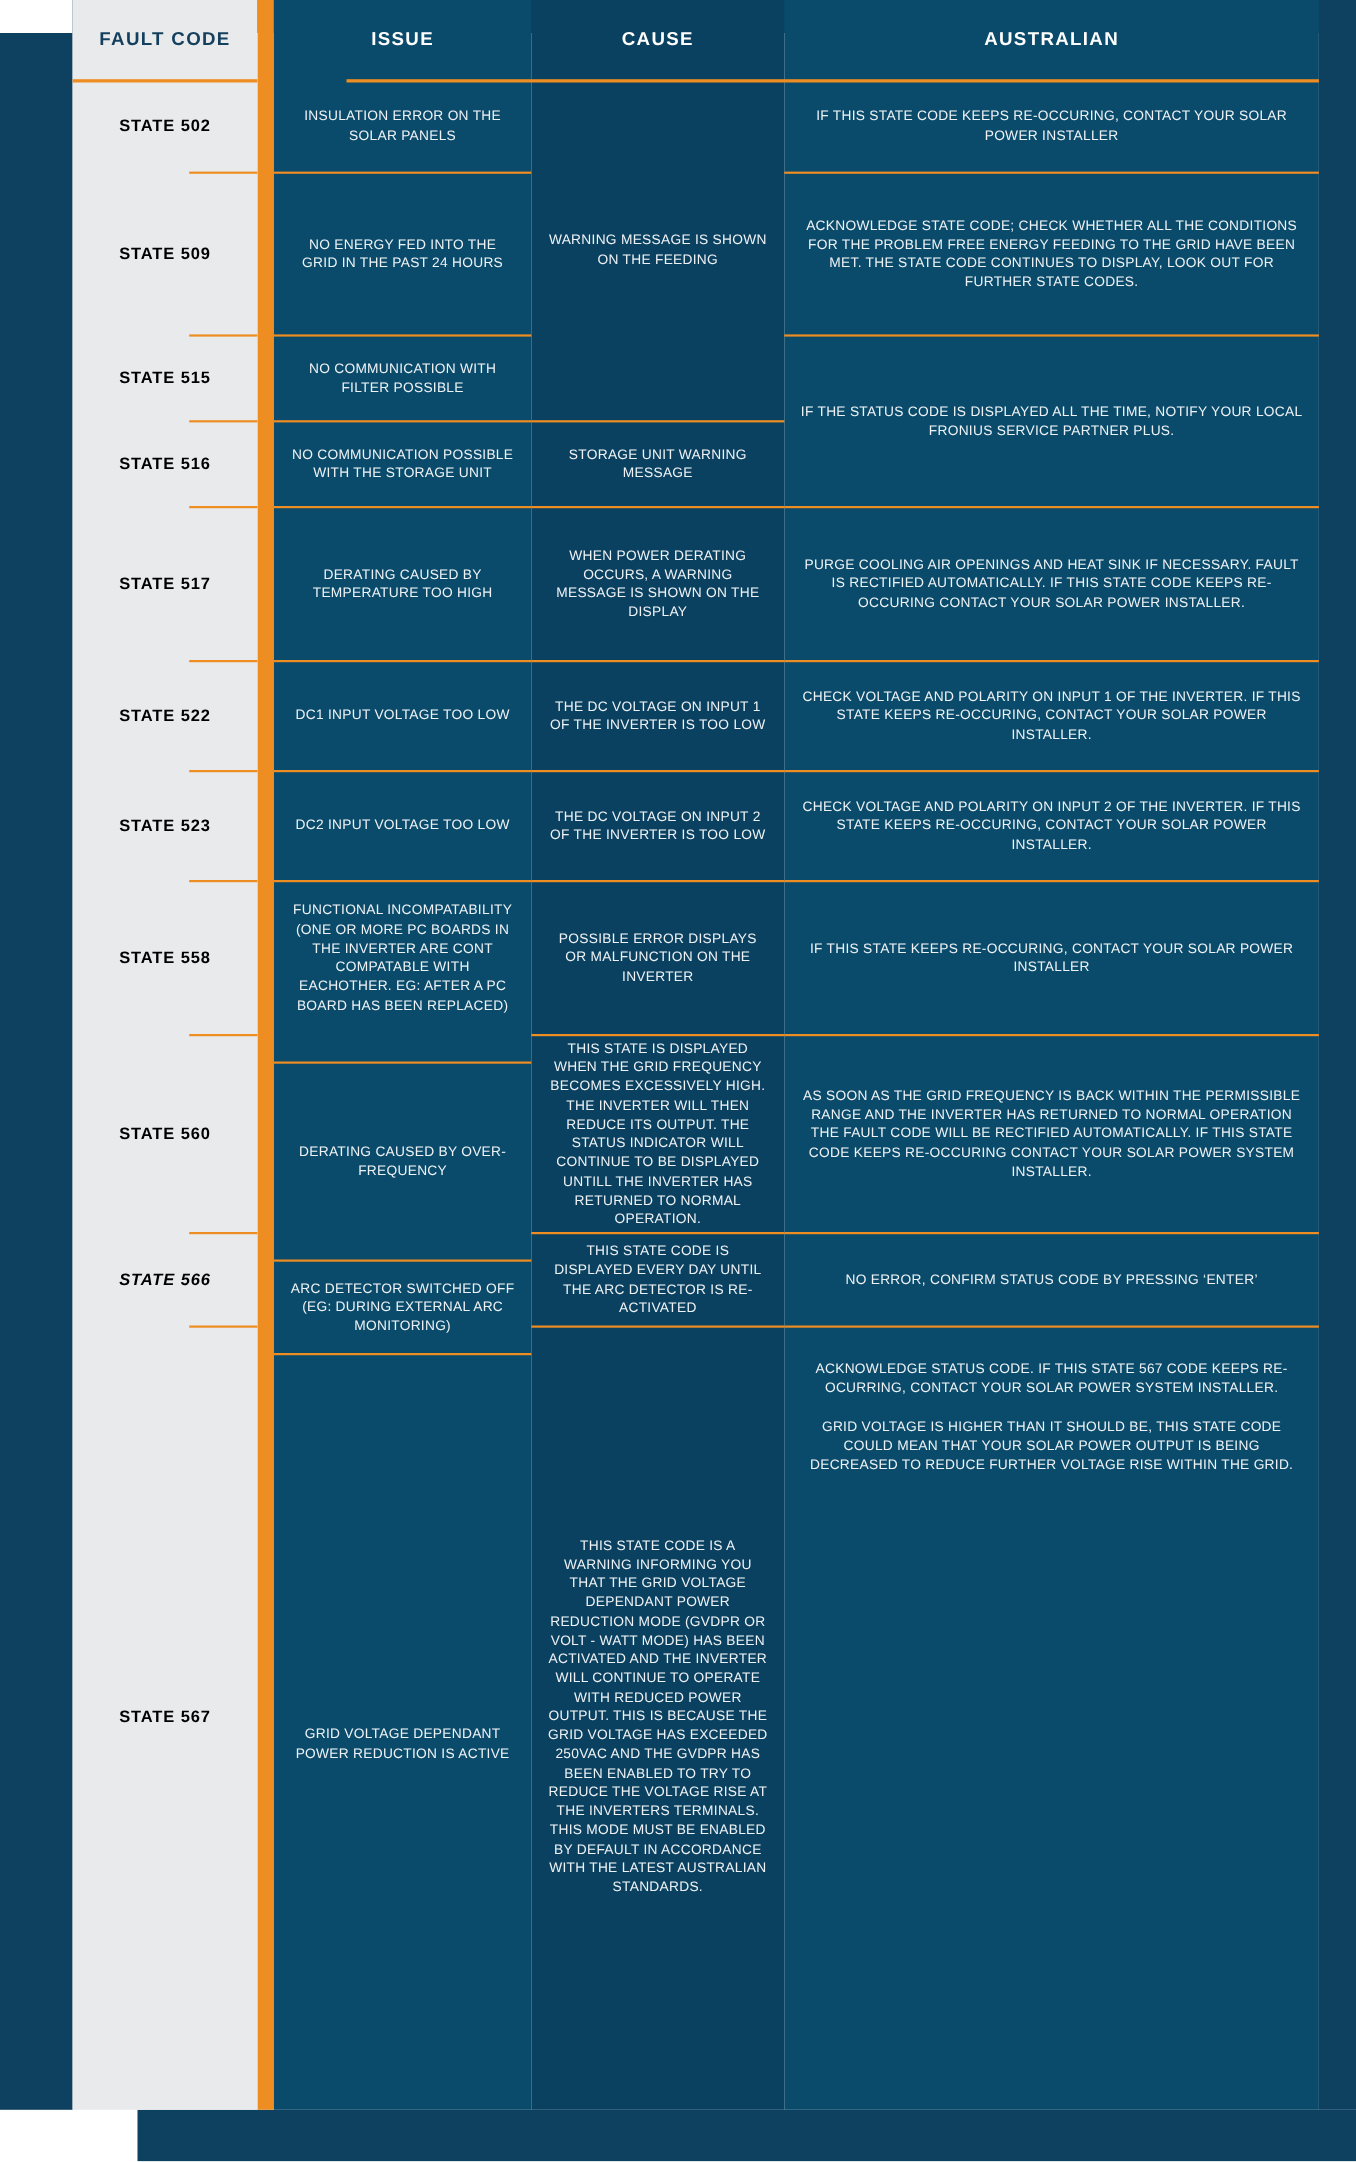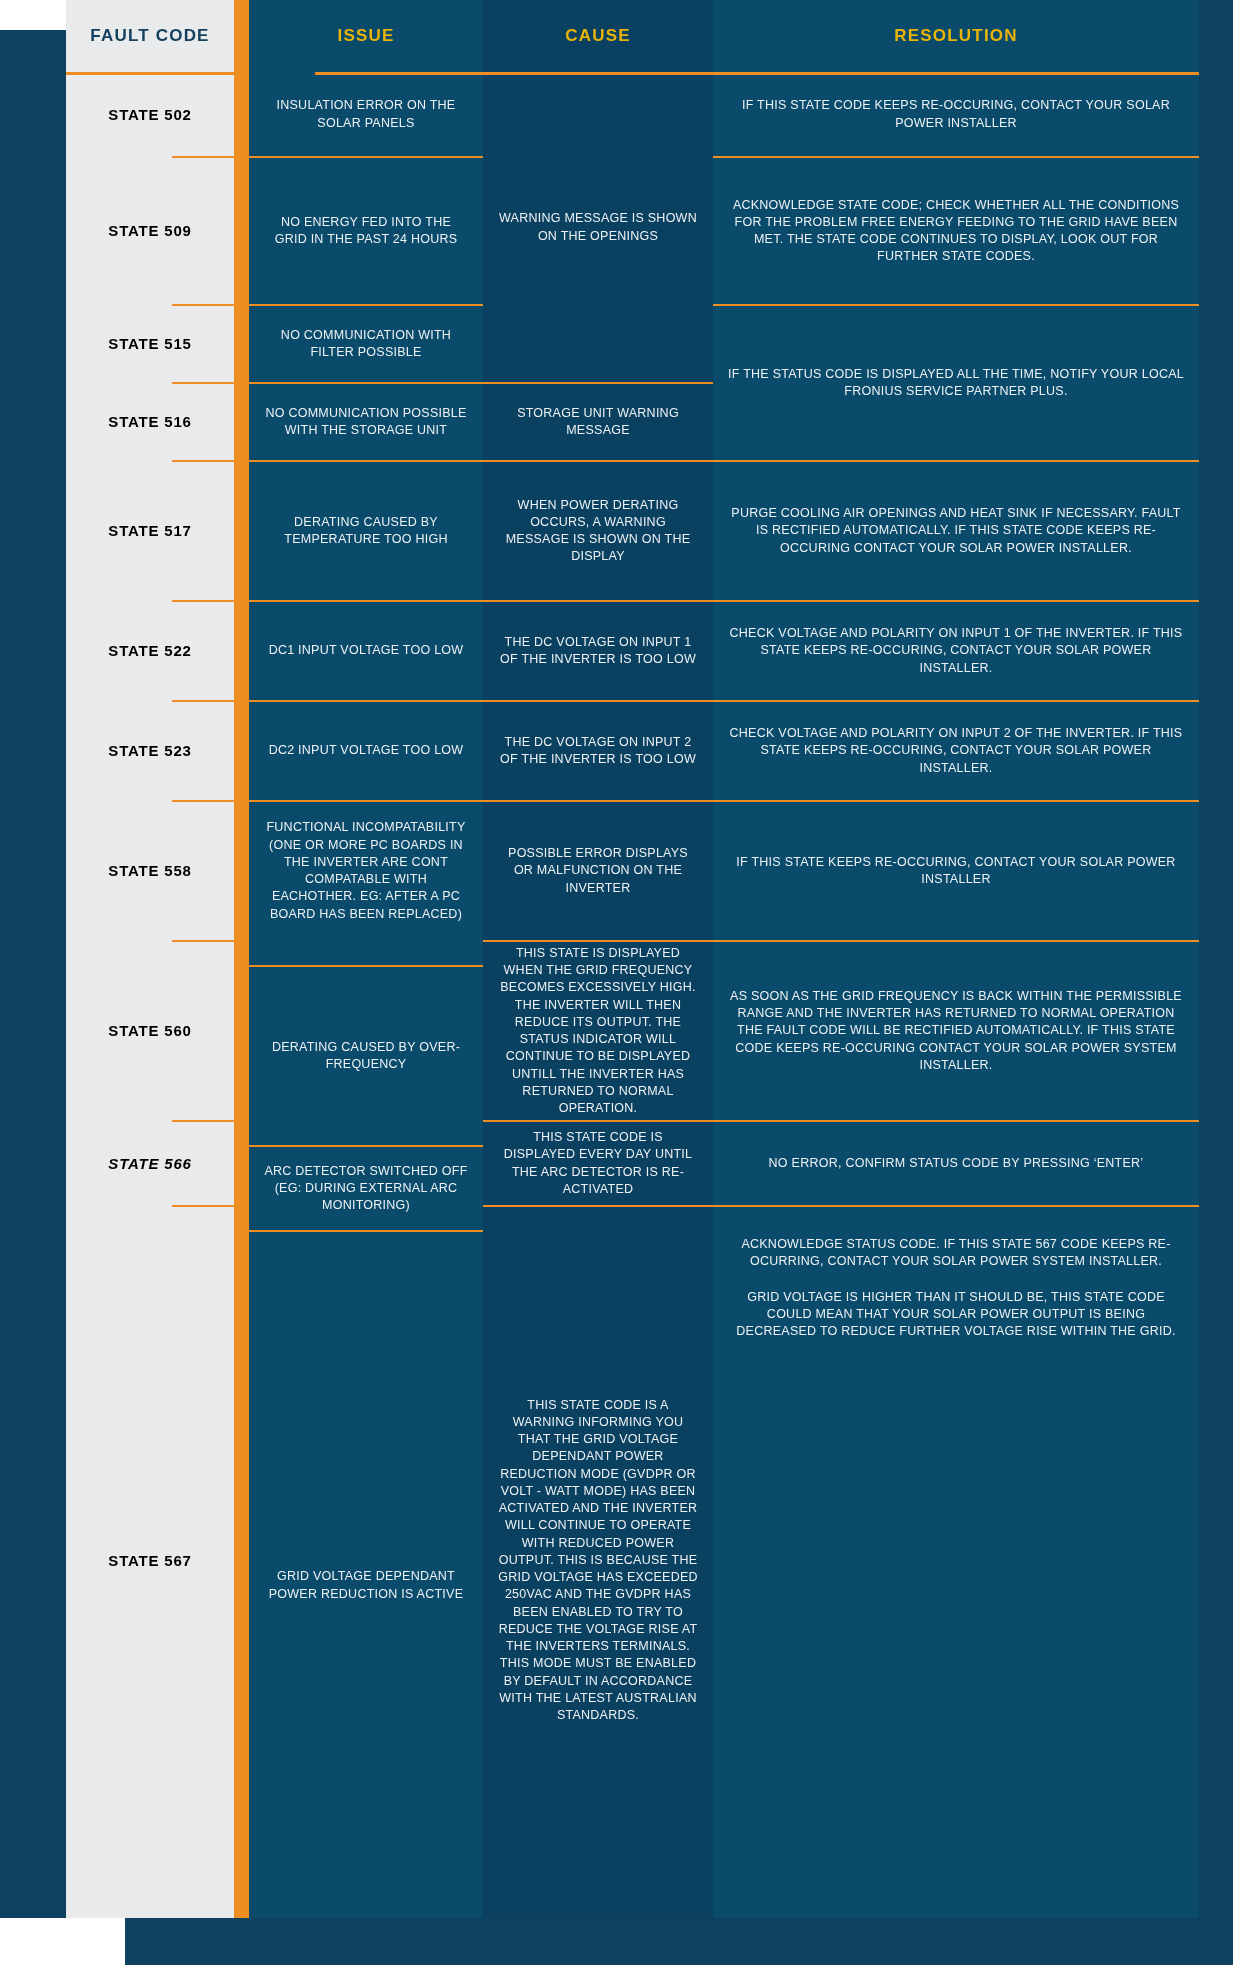--- a/index.html
+++ b/index.html
@@ -93,21 +93,21 @@
   .hdr-cell {
     display: flex;
     align-items: center;
     justify-content: center;
     font-size: 17px;
     font-weight: 700;
     letter-spacing: 1.2px;
     text-align: center;
   }
   .hdr-code  { color: #14405e; }
-  .hdr-blue  { color: #eab308; }
+  .hdr-blue  { color: #ffffff; }
 
   
   .hdr-rule-code {
     position: absolute;
     left: 0; top: 72px;
     width: 168px; height: 3px;
     background: #ee8d22;
   }
   .hdr-rule-blue {
     position: absolute;
@@ -269,21 +269,21 @@
           </div>
         </div>
     </div>
 
     <div class="col-cause">
       <div class="hdr-row">
         <div class="hdr-cell hdr-blue" style="width:100%">CAUSE</div>
       </div>
       <div class="cells" id="causeCells">
           <div class="cell " style="height: 311px;">
-            <div class="txt">WARNING MESSAGE IS SHOWN ON THE OPENINGS</div>
+            <div class="txt">WARNING MESSAGE IS SHOWN ON THE FEEDING</div>
           </div>
           <div class="cell  sep-orange" style="height: 78px;">
             <div class="txt">STORAGE UNIT WARNING MESSAGE</div>
           </div>
           <div class="cell  sep-orange" style="height: 140px;">
             <div class="txt">WHEN POWER DERATING OCCURS, A WARNING MESSAGE IS SHOWN ON THE DISPLAY</div>
           </div>
           <div class="cell  sep-orange" style="height: 100px;">
             <div class="txt">THE DC VOLTAGE ON INPUT 1 OF THE INVERTER IS TOO LOW</div>
           </div>
@@ -300,21 +300,21 @@
             <div class="txt">THIS STATE CODE IS DISPLAYED EVERY DAY UNTIL THE ARC DETECTOR IS RE-ACTIVATED</div>
           </div>
           <div class="cell  sep-orange" style="height: 709px;">
             <div class="txt">THIS STATE CODE IS A WARNING INFORMING YOU THAT THE GRID VOLTAGE DEPENDANT POWER REDUCTION MODE (GVDPR OR VOLT - WATT MODE) HAS BEEN ACTIVATED AND THE INVERTER WILL CONTINUE TO OPERATE WITH REDUCED POWER OUTPUT. THIS IS BECAUSE THE GRID VOLTAGE HAS EXCEEDED 250VAC AND THE GVDPR HAS BEEN ENABLED TO TRY TO REDUCE THE VOLTAGE RISE AT THE INVERTERS TERMINALS. THIS MODE MUST BE ENABLED BY DEFAULT IN ACCORDANCE WITH THE LATEST AUSTRALIAN STANDARDS.</div>
           </div>
         </div>
     </div>
 
     <div class="col-res">
       <div class="hdr-row">
-        <div class="hdr-cell hdr-blue" style="width:100%">RESOLUTION</div>
+        <div class="hdr-cell hdr-blue" style="width:100%">AUSTRALIAN</div>
       </div>
       <div class="cells" id="resCells">
           <div class="cell " style="height: 85px;">
             <div class="txt">IF THIS STATE CODE KEEPS RE-OCCURING, CONTACT YOUR SOLAR POWER INSTALLER</div>
           </div>
           <div class="cell  sep-orange" style="height: 148px;">
             <div class="txt">ACKNOWLEDGE STATE CODE; CHECK WHETHER ALL THE CONDITIONS FOR THE PROBLEM FREE ENERGY FEEDING TO THE GRID HAVE BEEN MET. THE STATE CODE CONTINUES TO DISPLAY, LOOK OUT FOR FURTHER STATE CODES.</div>
           </div>
           <div class="cell  sep-orange" style="height: 156px;">
             <div class="txt">IF THE STATUS CODE IS DISPLAYED ALL THE TIME, NOTIFY YOUR LOCAL FRONIUS SERVICE PARTNER PLUS.</div>

